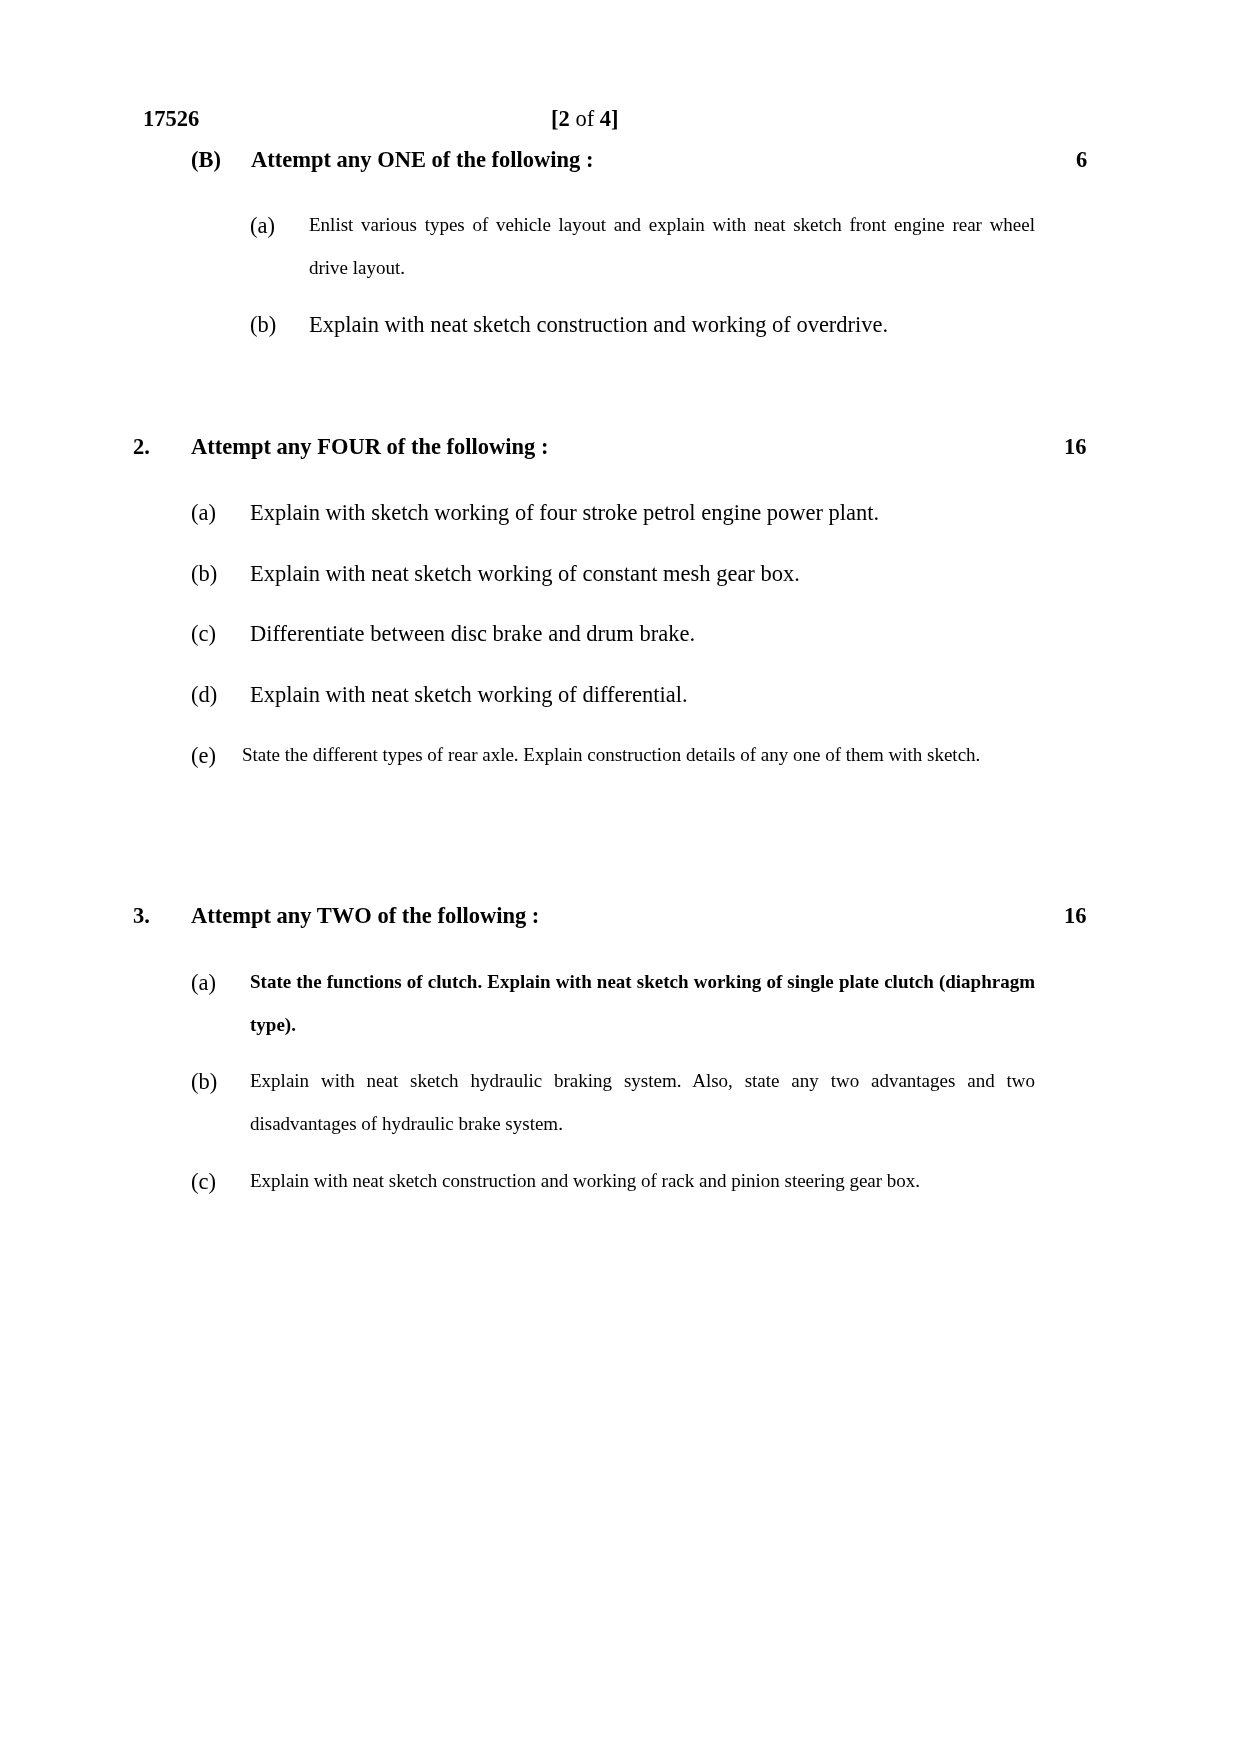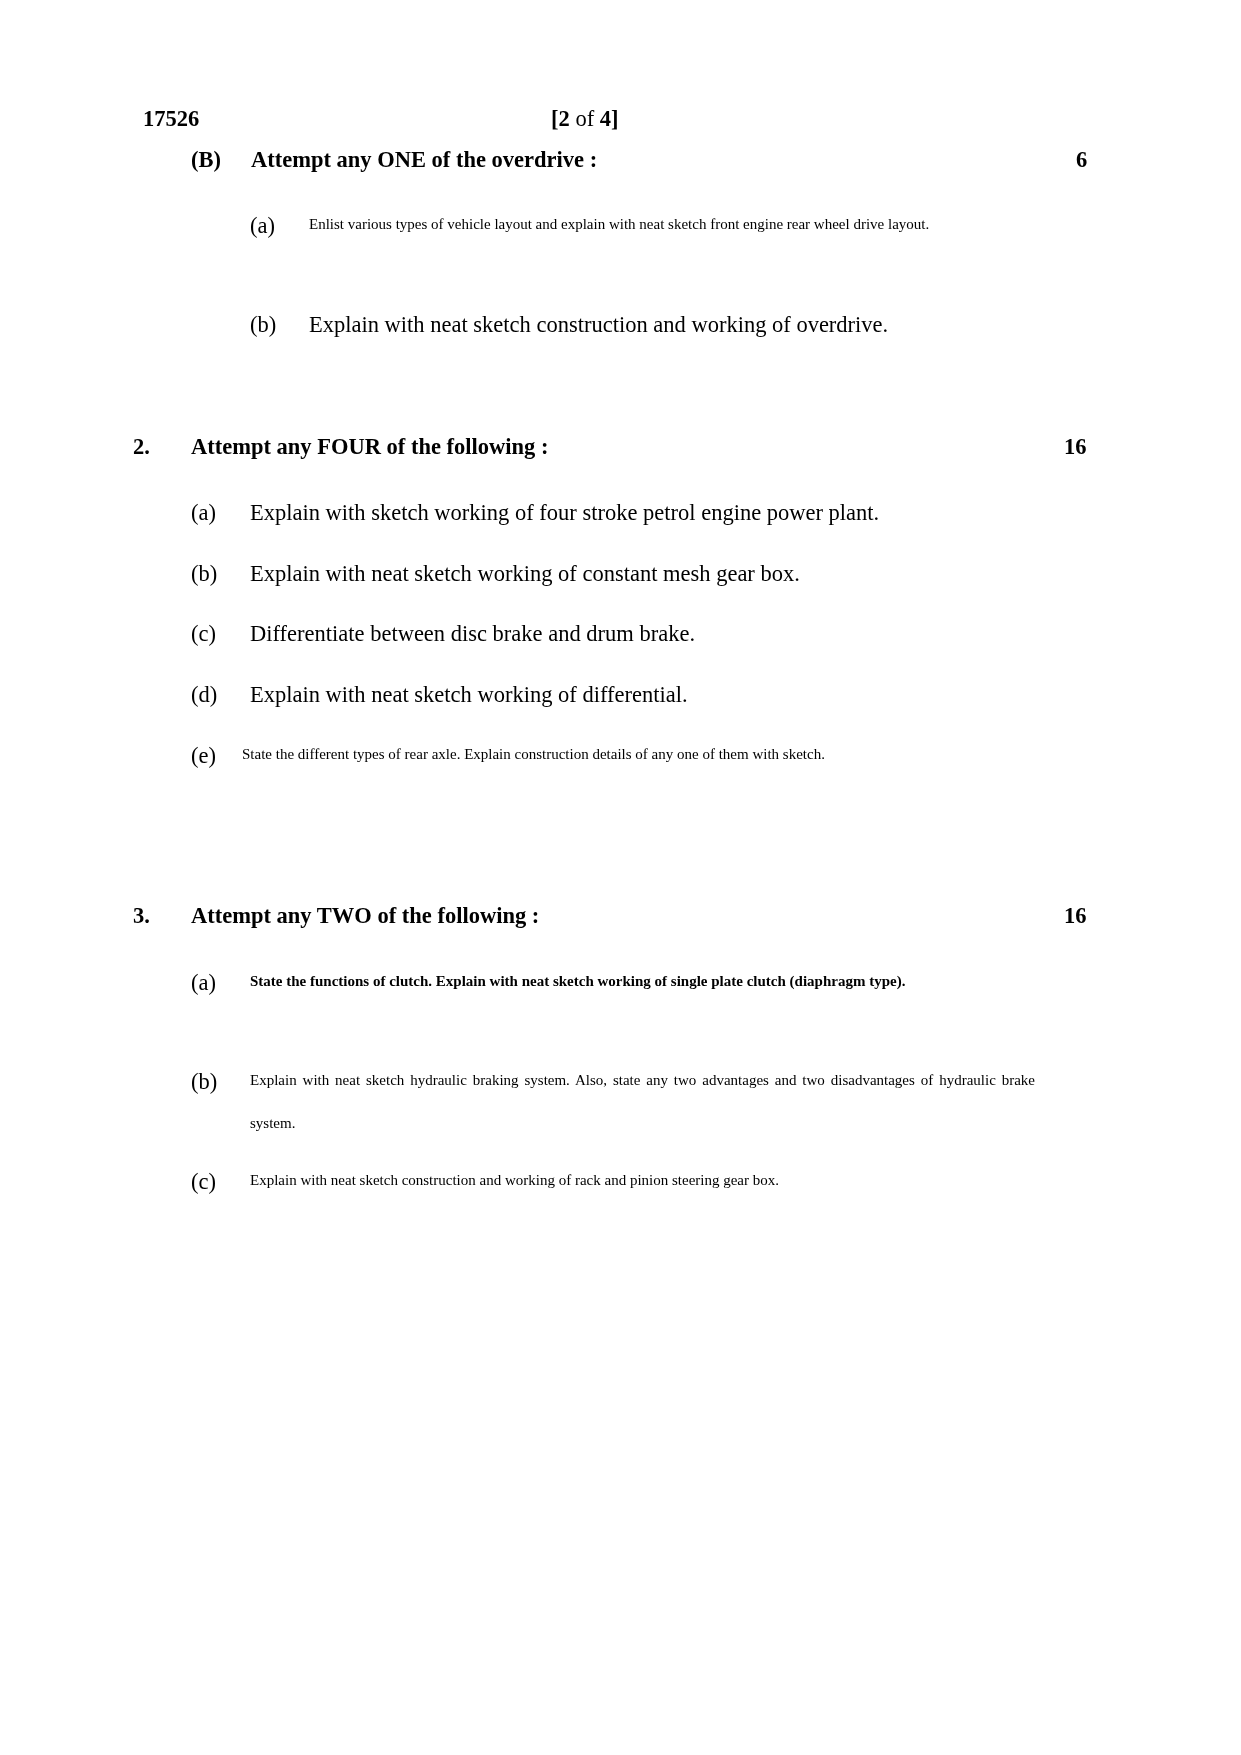--- a/index.html
+++ b/index.html
@@ -3,31 +3,31 @@
 <meta charset="utf-8">
 <style>
   html, body { margin: 0; padding: 0; background: #ffffff; }
   body {
     width: 1241px; height: 1755px; position: relative; overflow: hidden;
     font-family: "Liberation Serif", "DejaVu Serif", serif;
     color: #000;
   }
   .b { font-weight: bold; }
   .line { position: absolute; font-size: 22.5px; white-space: nowrap; }
-  .para { position: absolute; font-size: 15px; line-height: 43px; text-align: justify; }
+  .para { position: absolute; font-size: 19px; line-height: 43px; text-align: justify; }
 </style>
 </head>
 <body>
 
 <div class="line b" style="left:143px; top:106px;">17526</div>
 <div class="line" style="left:551px; top:106px;"><span class="b">[</span><span class="b">2</span><span> of </span><span class="b">4</span><span class="b">]</span></div>
 
 <div>
   <div class="line b" style="left:191px; top:147px;">(B)</div>
-  <div class="line b" style="left:251px; top:147px;">Attempt any ONE of the overdrive  :</div>
+  <div class="line b" style="left:251px; top:147px;">Attempt any ONE of the following  :</div>
   <div class="line b" style="left:1076px; top:147px;">6</div>
 
   <div class="line" style="left:250px; top:213px;">(a)</div>
   <div class="para" style="left:309px; top:203px; width:726px;">Enlist various types of vehicle layout and explain with neat sketch front engine rear wheel drive layout.</div>
 
   <div class="line" style="left:250px; top:312px;">(b)</div>
   <div class="line" style="left:309px; top:312px;">Explain with neat sketch construction and working of overdrive.</div>
 </div>
 
 <div>

